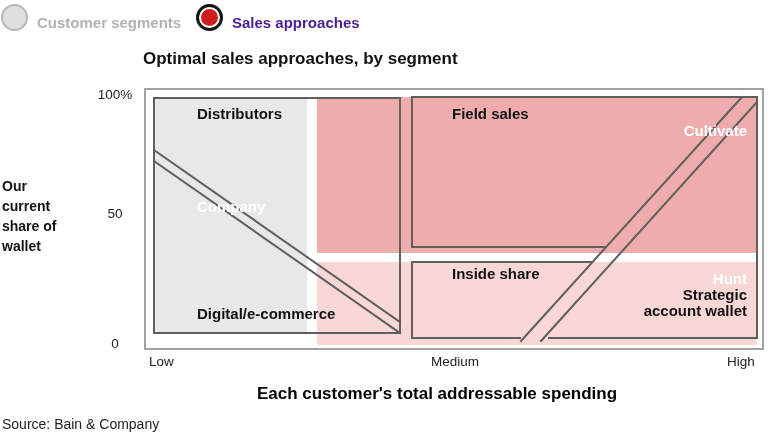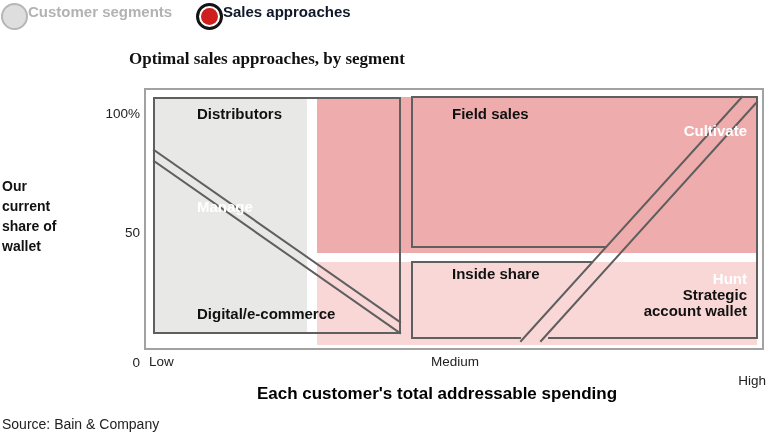--- a/index.html
+++ b/index.html
@@ -2,35 +2,35 @@
 <html><head>
 <meta charset="utf-8">
 <style>
   * { margin:0; padding:0; box-sizing:border-box; }
   html,body { width:768px; height:432px; background:#fff; overflow:hidden;
               font-family:"Liberation Sans", sans-serif; }
   .abs { position:absolute; }
   #stage { position:relative; width:768px; height:432px; }
 
   
-  .legend-item { display:flex; align-items:flex-start; height:28px; cursor:default; }
+  .legend-item { display:flex; align-items:flex-end; gap:9px; height:28px; cursor:default; }
   .radio { width:27px; height:27px; border-radius:50%; display:flex; align-items:center; justify-content:center; flex:0 0 27px; }
   .radio.inactive { border:2.5px solid #b6b6b6; background:#dedede; }
   .radio.active   { border:3px solid #141414; background:#fff; }
   .radio .dot { width:17px; height:17px; border-radius:50%; }
   .legend-label { font-size:15px; font-weight:bold; white-space:nowrap; }
   .legend-label.inactive { color:#b2b2b2; }
-  .legend-label.active   { color:#0f172a; }
+  .legend-label.active   { color:#4c1d95; }
 
   
   .chart-title { font-size:17px; font-weight:bold; color:#111; white-space:nowrap; }
   .y-title { font-size:14px; font-weight:bold; color:#111; line-height:20px; white-space:pre-line; }
   .x-title { font-size:17px; font-weight:bold; color:#000000; text-align:center; }
   .tick { font-size:13.5px; color:#222; }
-  .tick.r { text-align:right;margin-top:19px; }
+  .tick.r { text-align:center; }
   .tick.c { text-align:center; }
   .source { font-size:14px; color:#222; }
 
   
   .region-label { font-size:15px; font-weight:bold; line-height:17px; white-space:pre-line;margin-left:32px; }
   .rl-black { color:#111; }
   .rl-white { color:#fff; }
   .ra-right { text-align:right; }
 
   svg { display:block; }
@@ -46,21 +46,21 @@
     <span class="radio inactive"></span>
     <span class="legend-label inactive">Customer segments</span>
   </div>
   <div class="abs legend-item" style="left:196px; top:3px;">
     <span class="radio active">
       <span class="dot" style="background:#ce1e1e;"></span>
     </span>
     <span class="legend-label active">Sales approaches</span>
   </div>
 
-  <div class="abs chart-title" style="left:129px; top:49px;font-family:Liberation Serif, serif;">Optimal sales approaches, by segment</div>
+  <div class="abs chart-title" style="left:143px; top:49px;">Optimal sales approaches, by segment</div>
 
   <div class="abs y-title" style="left:2px; top:176px; width:100px;">Our
 current
 share of
 wallet</div>
   <div class="abs tick r" style="left:90px; top:87px;  width:50px;">100%</div>
   <div class="abs tick r" style="left:90px; top:206px; width:50px;">50</div>
   <div class="abs tick r" style="left:90px; top:336px; width:50px;">0</div>
 
   <svg class="abs" style="left:0; top:0;" width="768" height="432">
@@ -82,21 +82,21 @@
 
     <path class="box-stroke" d="M412,338 L412,262 L592,262"></path>
     <path class="box-stroke" d="M412,338 L520,338"></path>
     <path class="box-stroke" d="M549,338 L757,338"></path>
 
     <path class="box-stroke" d="M521,341 L742,97"></path>
     <path class="box-stroke" d="M541,341 L757,102"></path>
   </svg>
 
   <div class="abs region-label rl-black" style="left:165px; top:105px;">Distributors</div>
-  <div class="abs region-label rl-white" style="left:165px; top:198px;">Manage</div>
+  <div class="abs region-label rl-white" style="left:165px; top:198px;">Company</div>
   <div class="abs region-label rl-black" style="left:165px; top:305px;">Digital/e-commerce</div>
   <div class="abs region-label rl-black" style="left:420px; top:105px;">Field sales</div>
   <div class="abs region-label rl-white ra-right" style="right:21px; top:122px;">Cultivate</div>
   <div class="abs region-label rl-black" style="left:420px; top:265px;">Inside share</div>
   <div class="abs region-label rl-white ra-right" style="right:21px; top:270px;">Hunt</div>
   <div class="abs region-label rl-black ra-right" style="right:21px; top:287px; line-height:16px;">Strategic
 account wallet</div>
 
   <div class="abs tick" style="left:149px; top:354px;">Low</div>
   <div class="abs tick c" style="left:415px; top:354px; width:80px;">Medium</div>

